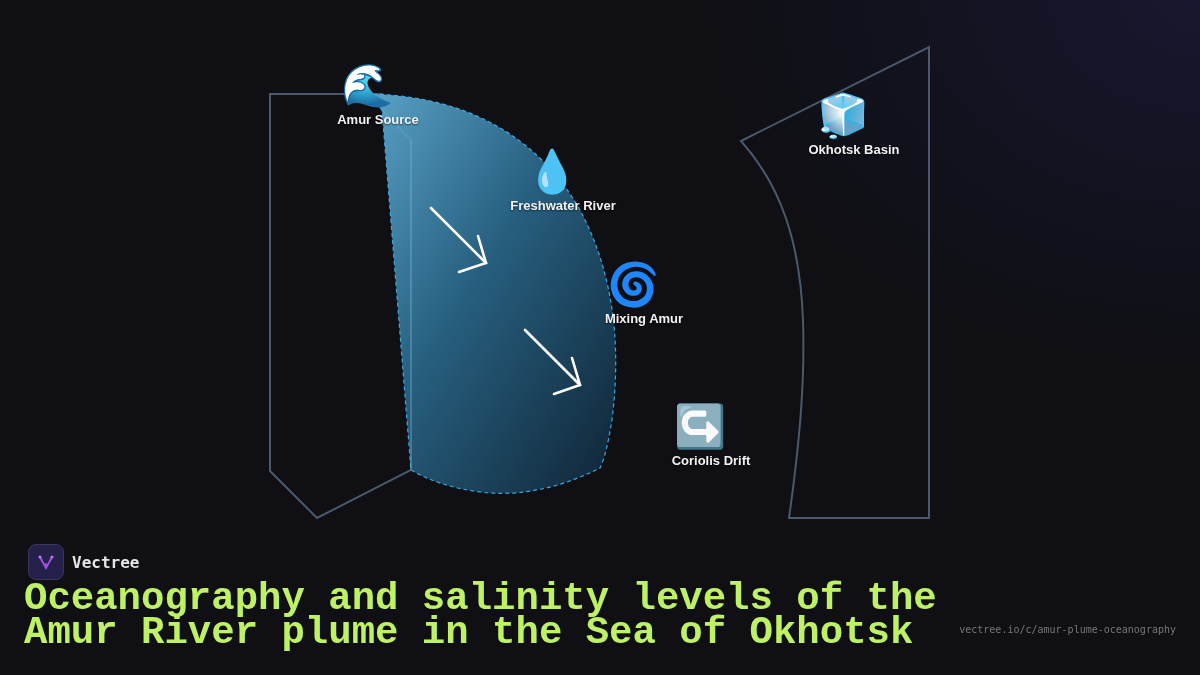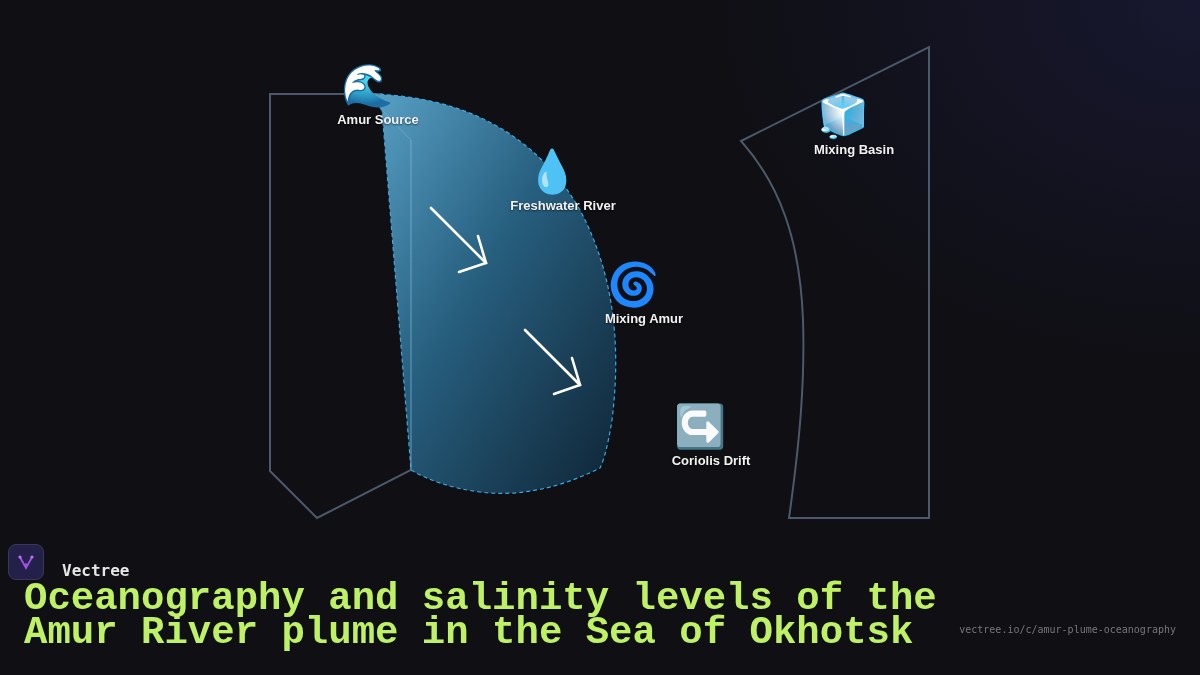--- a/index.html
+++ b/index.html
@@ -14,21 +14,21 @@
   }
   svg.diagram { position: absolute; left: 0; top: 0; }
   .node { position: absolute; transform: translateX(-50%); text-align: center; }
   .node .icon { font-size: 42px; line-height: 48px; display: block; }
   .node .label {
     display: block; color: #f2f2f2; font-weight: bold; font-size: 13px;
     white-space: nowrap; margin-top: 2px;
     text-shadow: 0 1px 2px rgba(0,0,0,0.6);
     margin-left: 20px;
   }
-  .brand { position: absolute; left: 8px; top: 544px; display: flex; align-items: flex-end; gap: 18px; }
+  .brand { position: absolute; left: 28px; top: 544px; display: flex; align-items: center; gap: 8px; }
   .brand-logo {
     width: 34px; height: 34px; border-radius: 8px;
     background: #23204a; border: 1px solid #3a3560;
     display: flex; align-items: center; justify-content: center;
   }
   .brand-name { color: #e6e6e6; font-family: "DejaVu Sans Mono", monospace; font-weight: bold; font-size: 16px; }
   .title {
     position: absolute; left: 24px; top: 582px; margin: 0;
     font-family: "Liberation Mono", monospace; font-weight: bold;
     font-size: 39px; line-height: 34px; color: #bef264; white-space: pre;
@@ -81,21 +81,21 @@
 <div class="node" style="left:634px; top:261px;">
   <span class="icon">🌀</span>
   <span class="label">Mixing Amur</span>
 </div>
 <div class="node" style="left:701px; top:403px;">
   <span class="icon">↪️</span>
   <span class="label">Coriolis Drift</span>
 </div>
 <div class="node" style="left:844px; top:92px;">
   <span class="icon">🧊</span>
-  <span class="label">Mixing Basin</span>
+  <span class="label">Okhotsk Basin</span>
 </div>
 
 <div class="brand">
   <div class="brand-logo">
     <svg width="20" height="20" viewBox="0 0 20 20">
       <path d="M4,5 L10,16 L16,5 M10,16 L10,12 M4,5 L6,9 M16,5 L14,9" stroke="#a04fe0" stroke-width="1.8" fill="none" stroke-linecap="round"></path>
       <circle cx="4" cy="5" r="1.6" fill="#c070ff"></circle>
       <circle cx="16" cy="5" r="1.6" fill="#c070ff"></circle>
     </svg>
   </div>

